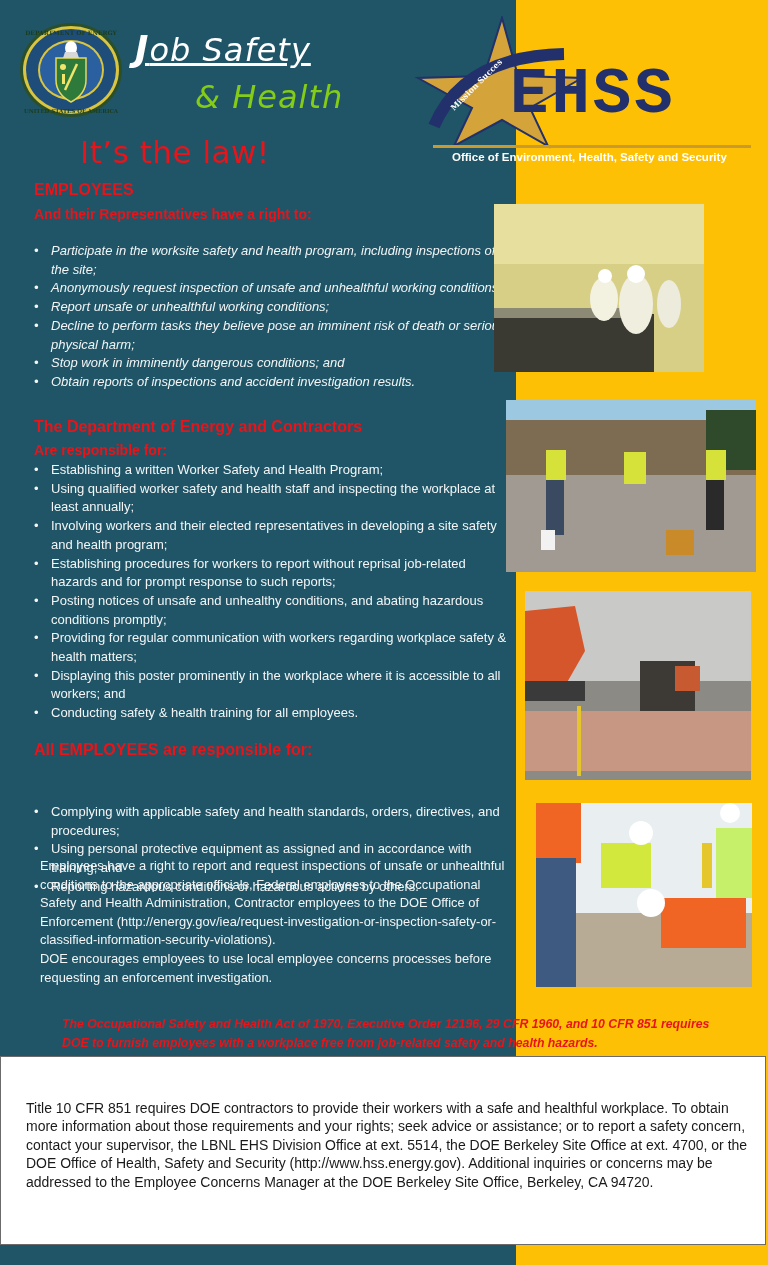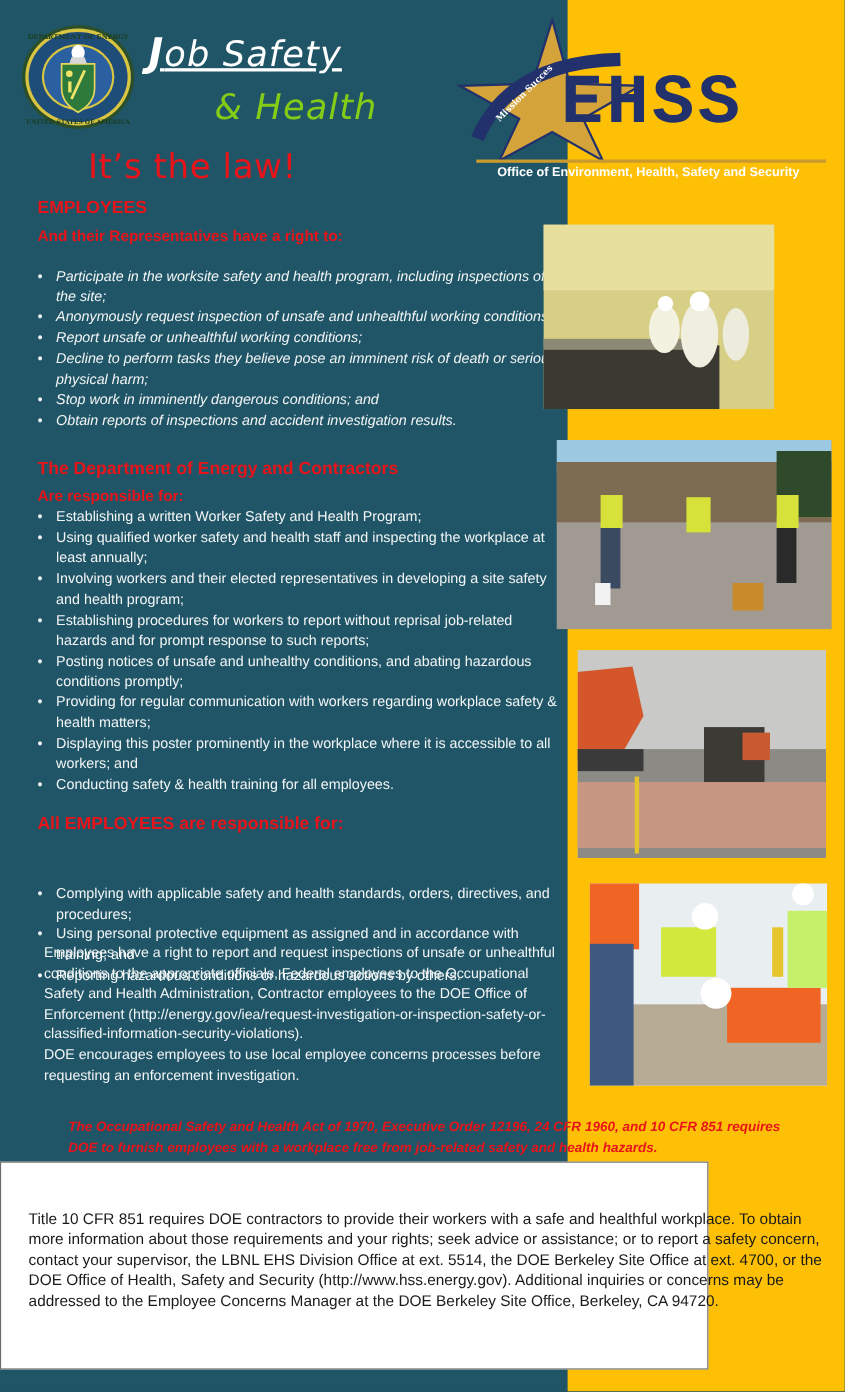--- a/index.html
+++ b/index.html
@@ -33,21 +33,21 @@
   ul.blist li { position:relative; padding-left:17px; }
   ul.blist li::before { content:"\2022"; position:absolute; left:0; top:0; font-size:13px; color:#f3f5f6; }
 
   .para { position:absolute; left:40px; top:857px; width:480px; color:#f3f5f6; font-size:12.9px; line-height:18.6px; }
 
   .photo { position:absolute; overflow:hidden; }
 
   .footer-red { position:absolute; left:62px; top:1015px; width:650px; color:#e8141a; font-weight:bold;
                 font-style:italic; font-size:12.3px; line-height:19px; }
 
-  .whitebox { position:absolute; left:0; top:1056px; width:644px; height:189px; background:#fff;
+  .whitebox { position:absolute; left:0; top:1056px; width:766px; height:189px; background:#fff;
               border:1px solid #6b6b6b; box-sizing:border-box; }
   .whitebox p { margin:0; position:absolute; left:25px; top:42px; width:722px; color:#1a1a1a;
                 font-size:14px; line-height:18.4px; }
 </style>
 </head>
 <body>
 
 <div class="bg-teal"></div>
 <div class="bg-yellow"></div>
 
@@ -161,17 +161,17 @@
   <rect x="0" y="55" width="40" height="129" fill="#3e5a80"></rect>
   <rect x="65" y="40" width="50" height="45" fill="#d2e83c"></rect>
   <circle cx="105" cy="30" r="12" fill="#ffffff"></circle>
   <rect x="125" y="95" width="85" height="50" fill="#f06424"></rect>
   <circle cx="115" cy="100" r="14" fill="#ffffff"></circle>
   <rect x="180" y="25" width="36" height="70" fill="#c6f06a"></rect>
   <circle cx="194" cy="10" r="10" fill="#ffffff"></circle>
   <rect x="166" y="40" width="10" height="45" fill="#e5c62c"></rect>
 </svg>
 
-<div class="footer-red">The Occupational Safety and Health Act of 1970, Executive Order 12196, 24 CFR 1960, and 10 CFR 851 requires DOE to furnish employees with a workplace free from job-related safety and health hazards.</div>
+<div class="footer-red">The Occupational Safety and Health Act of 1970, Executive Order 12196, 29 CFR 1960, and 10 CFR 851 requires DOE to furnish employees with a workplace free from job-related safety and health hazards.</div>
 
 <div class="whitebox">
   <p>Title 10 CFR 851 requires DOE contractors to provide their workers with a safe and healthful workplace. To obtain more information about those requirements and your rights; seek advice or assistance; or to report a safety concern, contact your supervisor, the LBNL EHS Division Office at ext. 5514, the DOE Berkeley Site Office at ext. 4700, or the DOE Office of Health, Safety and Security (http://www.hss.energy.gov). Additional inquiries or concerns may be addressed to the Employee Concerns Manager at the DOE Berkeley Site Office, Berkeley, CA 94720.</p>
 </div>
 
 </body></html>

